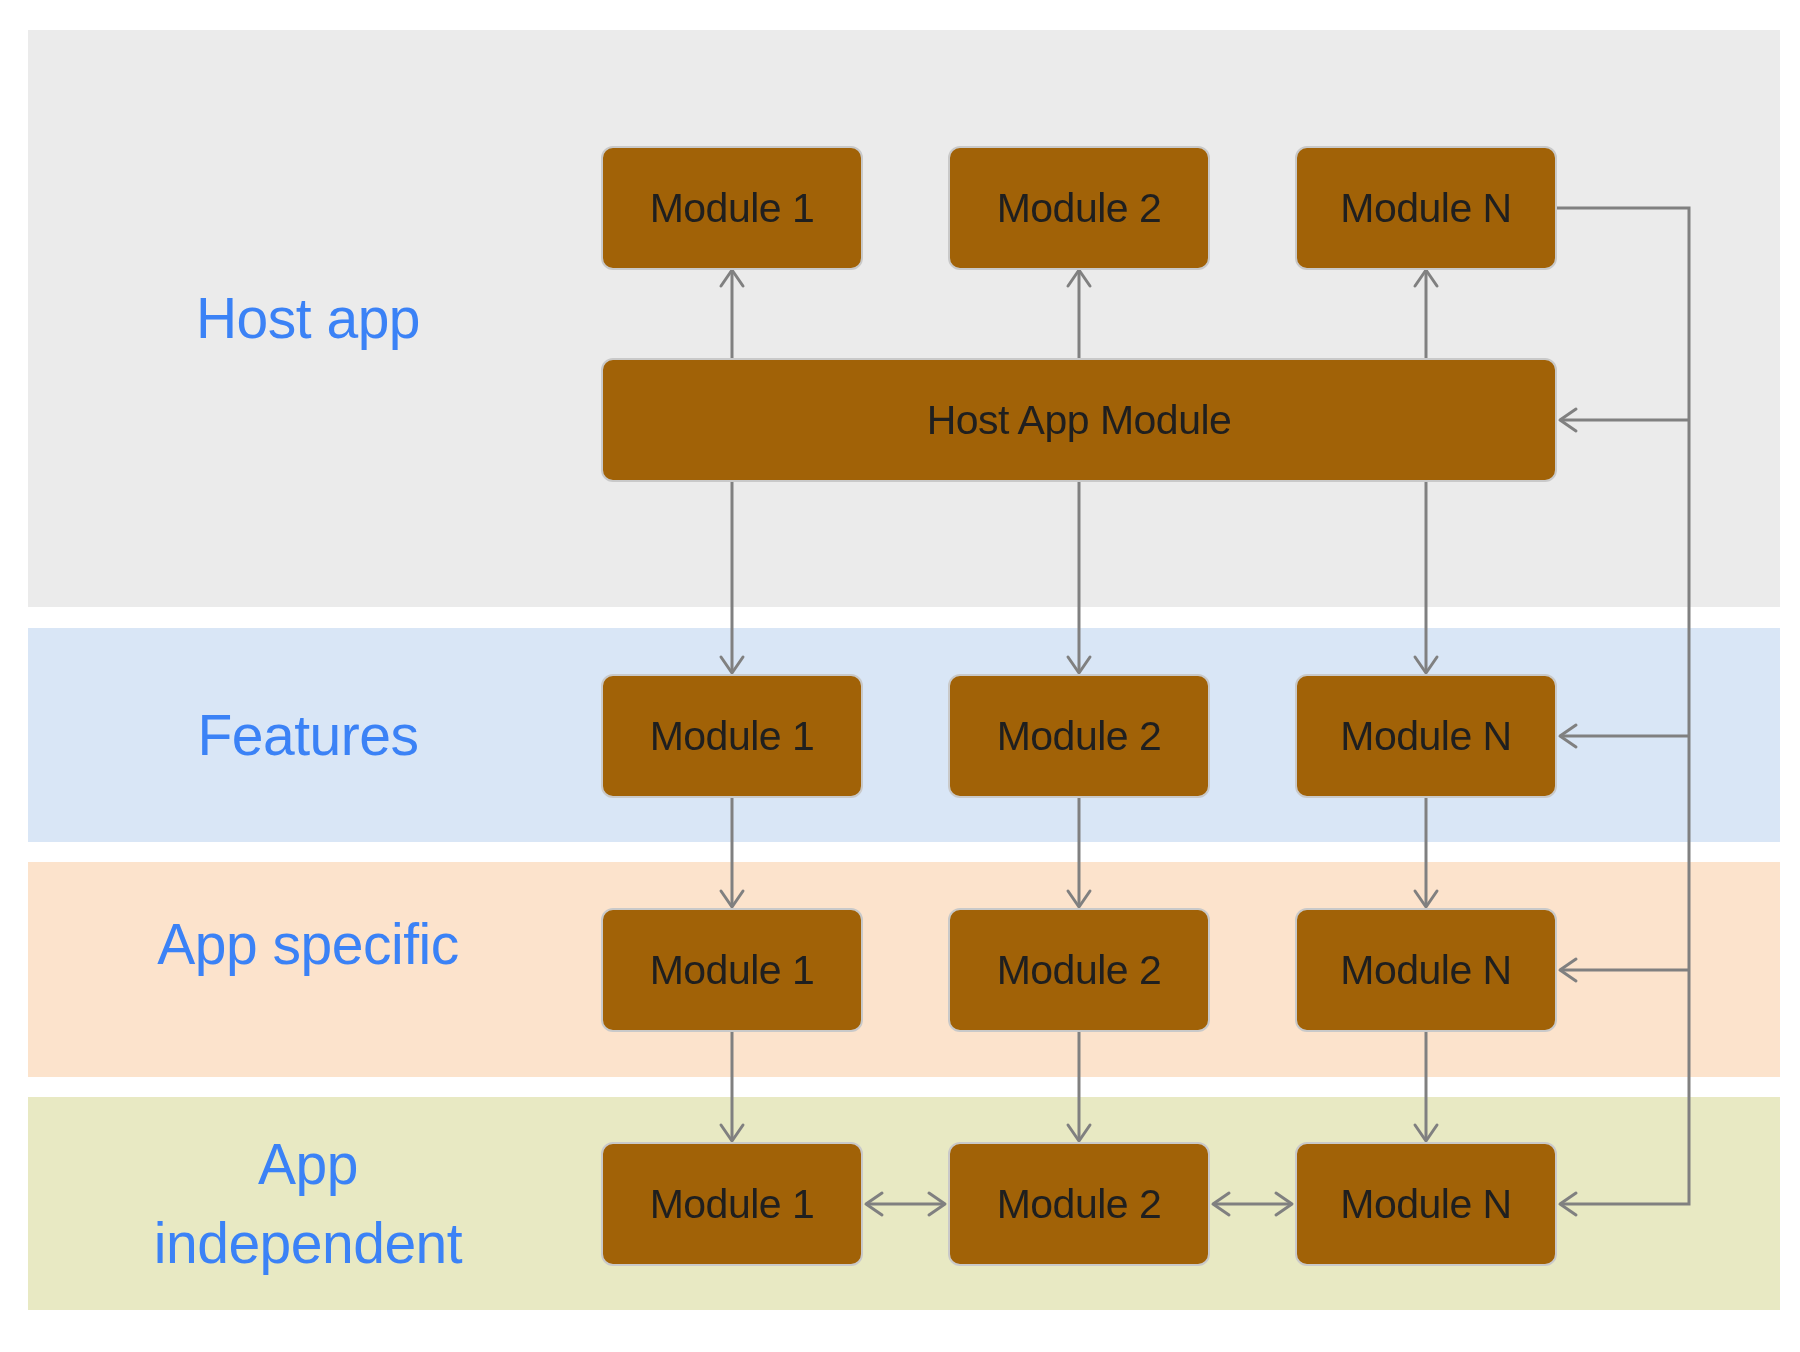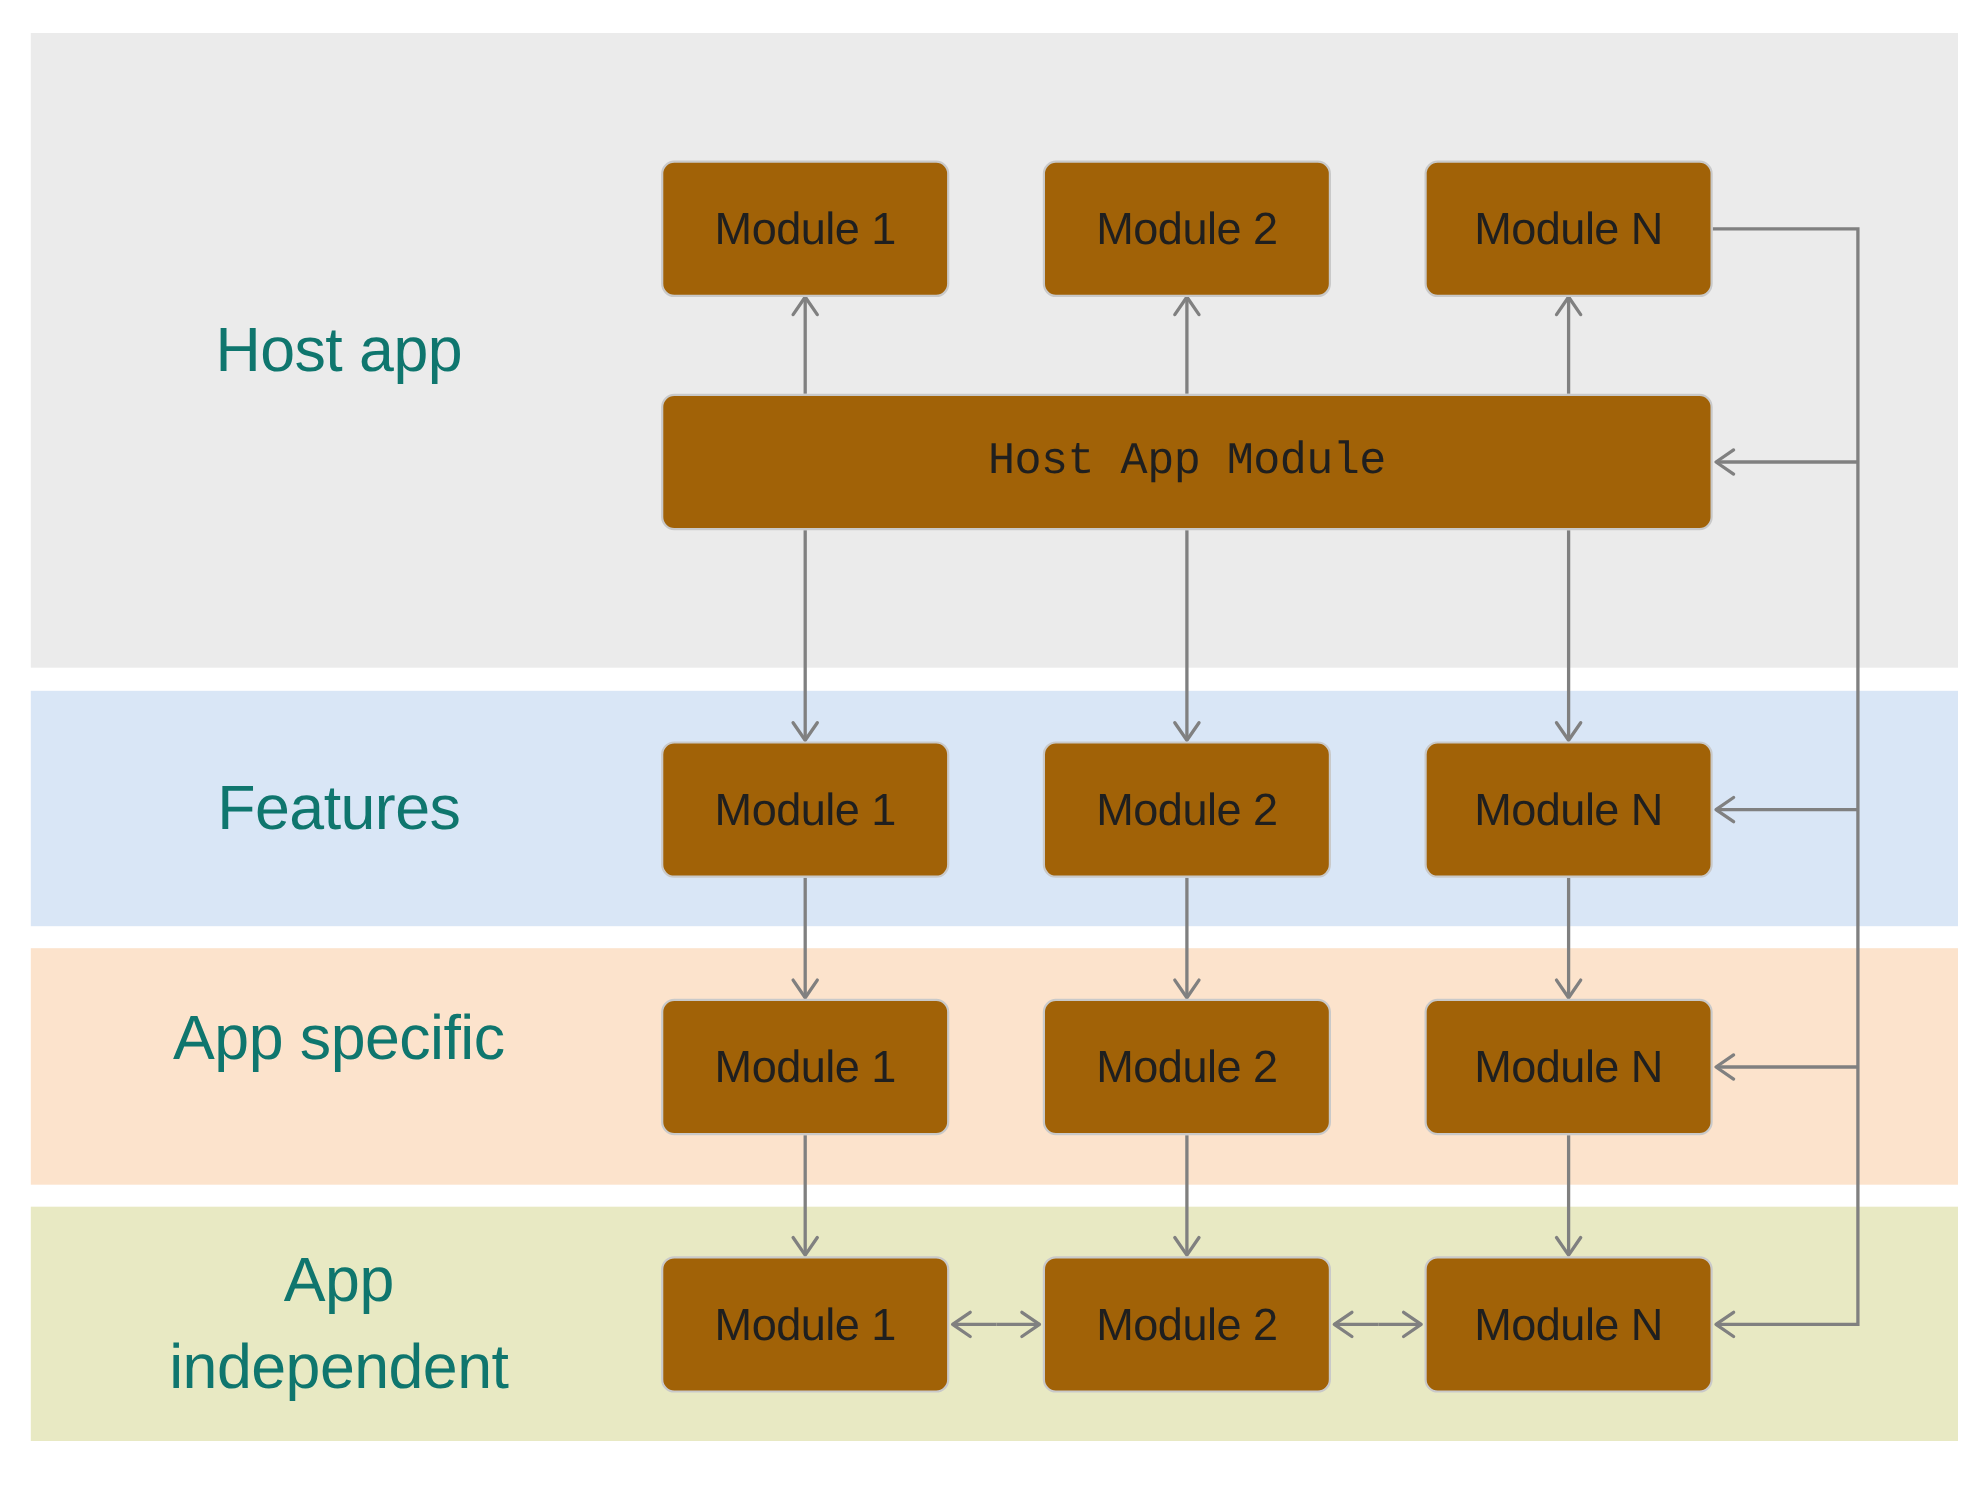--- a/index.html
+++ b/index.html
@@ -19,21 +19,21 @@
   .band-label {
     position: absolute;
     left: 28px;
     width: 560px;
     display: flex;
     align-items: center;
     justify-content: center;
     text-align: center;
     font-size: 57px;
     line-height: 1.38;
-    color: #0f766e;
+    color: #3b82f6;
     white-space: pre-line;
     letter-spacing: -0.5px;
   }
   .box {
     position: absolute;
     box-sizing: border-box;
     width: 262px;
     height: 124px;
     background: #a16207;
     border: 2px solid #c9c9c9;
@@ -98,21 +98,21 @@
       <polyline points="1253,1204 1292,1204" class="arrow" stroke="#808080" marker-end="url(#head)"></polyline>
       <polyline points="1557,208 1689,208 1689,1204 1560,1204" class="arrow" stroke="#808080" marker-end="url(#head)"></polyline>
       <polyline points="1689,420 1560,420" class="arrow" stroke="#808080" marker-end="url(#head)"></polyline>
       <polyline points="1689,736 1560,736" class="arrow" stroke="#808080" marker-end="url(#head)"></polyline>
       <polyline points="1689,970 1560,970" class="arrow" stroke="#808080" marker-end="url(#head)"></polyline>
     </svg>
 
   <div class="box" style="left:601px; top:146px;">Module 1</div>
   <div class="box" style="left:948px; top:146px;">Module 2</div>
   <div class="box" style="left:1295px;top:146px;">Module N</div>
-  <div class="box hub" style="left:601px; top:358px;font-family:Liberation Mono, monospace;">Host App Module</div>
+  <div class="box hub" style="left:601px; top:358px;">Host App Module</div>
 
   <div class="box" style="left:601px; top:674px;">Module 1</div>
   <div class="box" style="left:948px; top:674px;">Module 2</div>
   <div class="box" style="left:1295px;top:674px;">Module N</div>
 
   <div class="box" style="left:601px; top:908px;">Module 1</div>
   <div class="box" style="left:948px; top:908px;">Module 2</div>
   <div class="box" style="left:1295px;top:908px;">Module N</div>
 
   <div class="box" style="left:601px; top:1142px;">Module 1</div>

